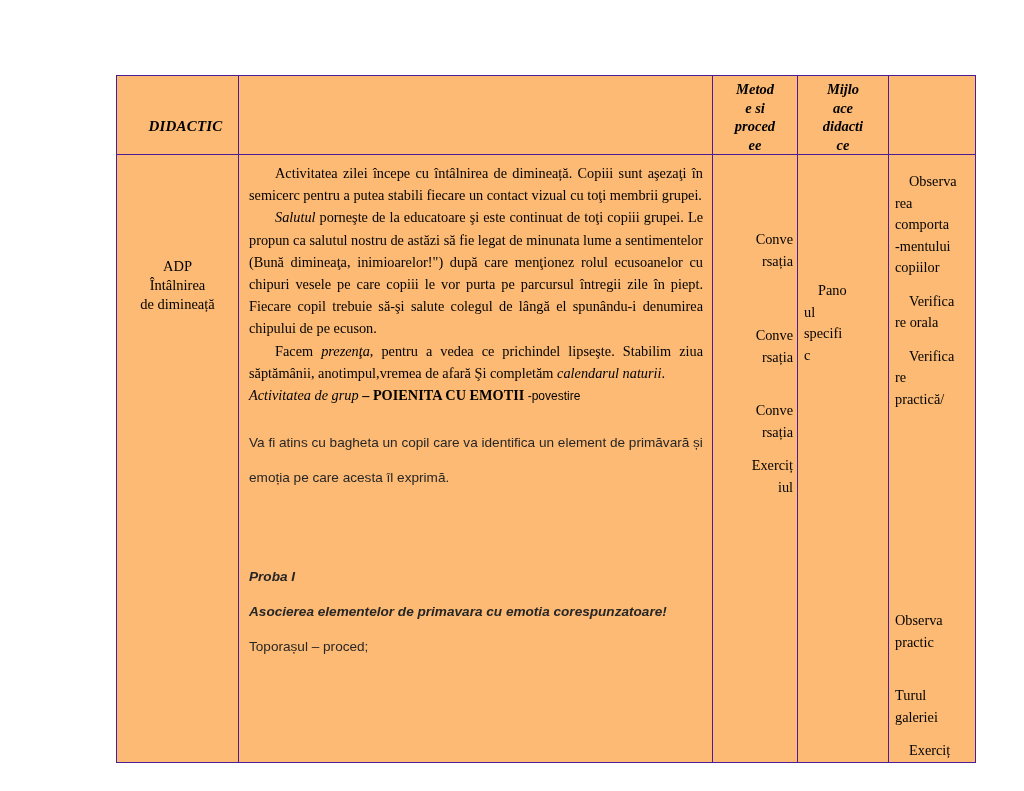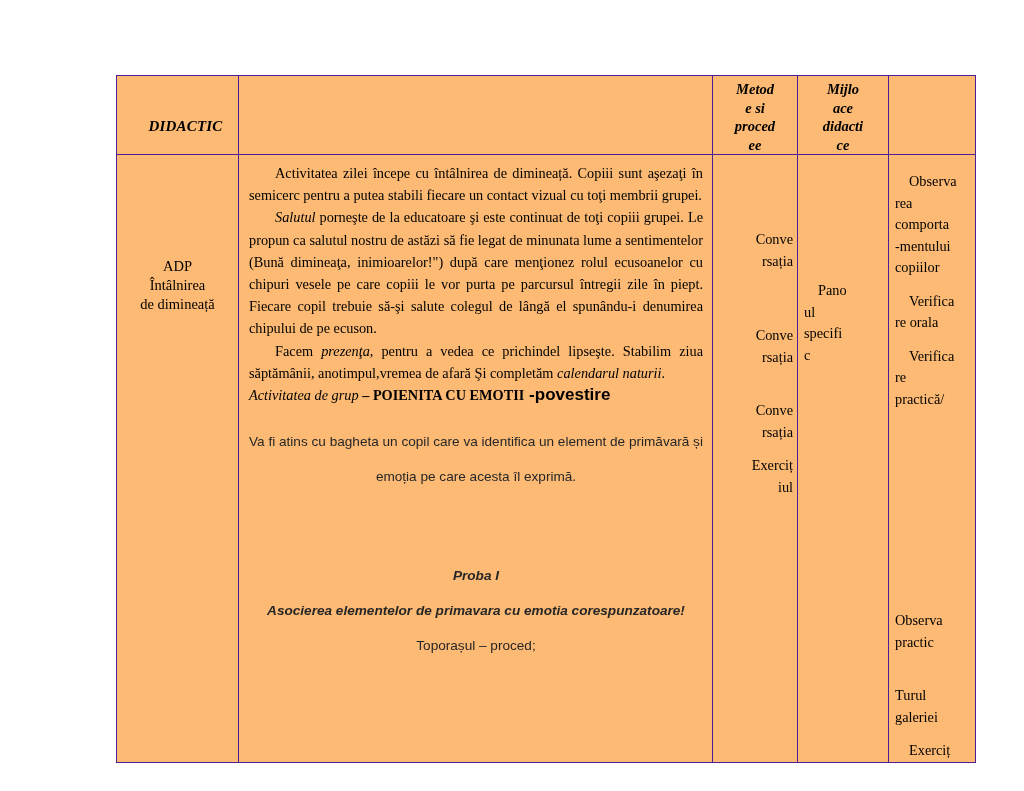--- a/index.html
+++ b/index.html
@@ -98,32 +98,31 @@
   .narrative p.no-indent { text-indent: 0; }
   .it { font-style: italic; }
   .bd { font-weight: bold; }
 
   .sans-block {
     font-family: "Liberation Sans", sans-serif;
     font-size: 13.6px;
     line-height: 35px;
     padding: 0 9px 0 10px;
     color: #262626;
-    text-align: center;
   }
   .sans-block p { margin: 0; }
   .sans-spacer-a { height: 18px; }
   .sans-spacer-b { height: 64px; }
   .bi { font-weight: bold; font-style: italic; }
 
   .sans-inline {
     font-family: "Liberation Sans", sans-serif;
-    font-weight: bold;
+    font-weight: normal;
     font-style: normal;
-    font-size: 17px;
+    font-size: 12px;
   }
 
   
   .col-text {
     font-size: 14.3px;
     line-height: 21.5px;
   }
   .col-text .grp {
     padding-left: 6px;
     padding-right: 4px;

